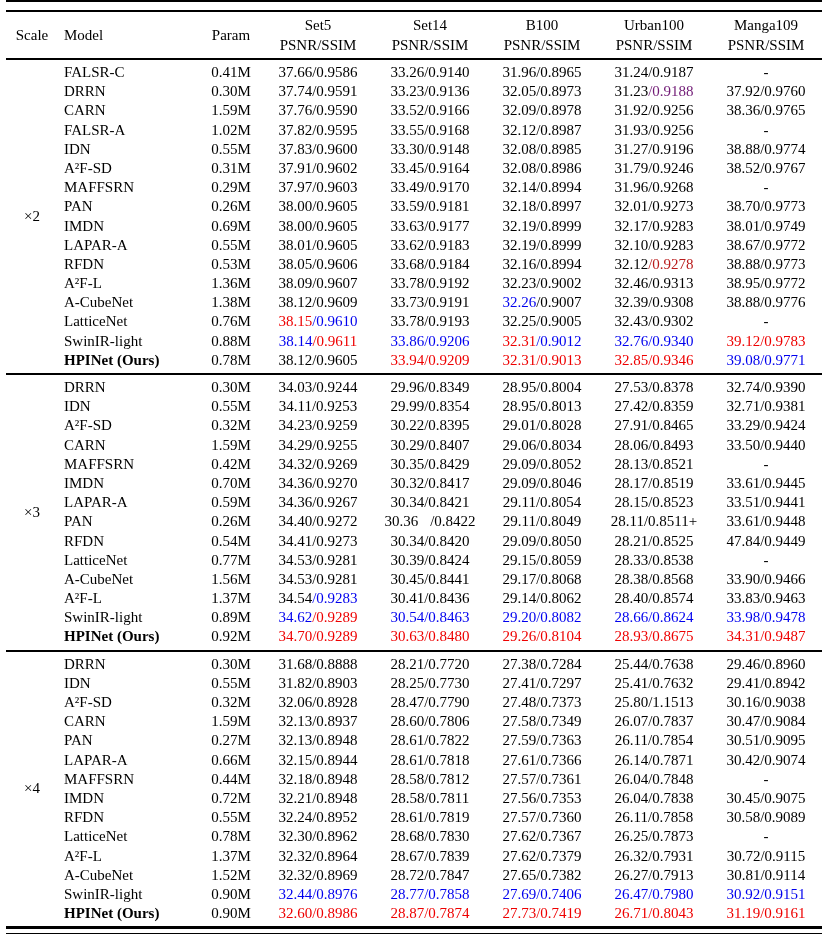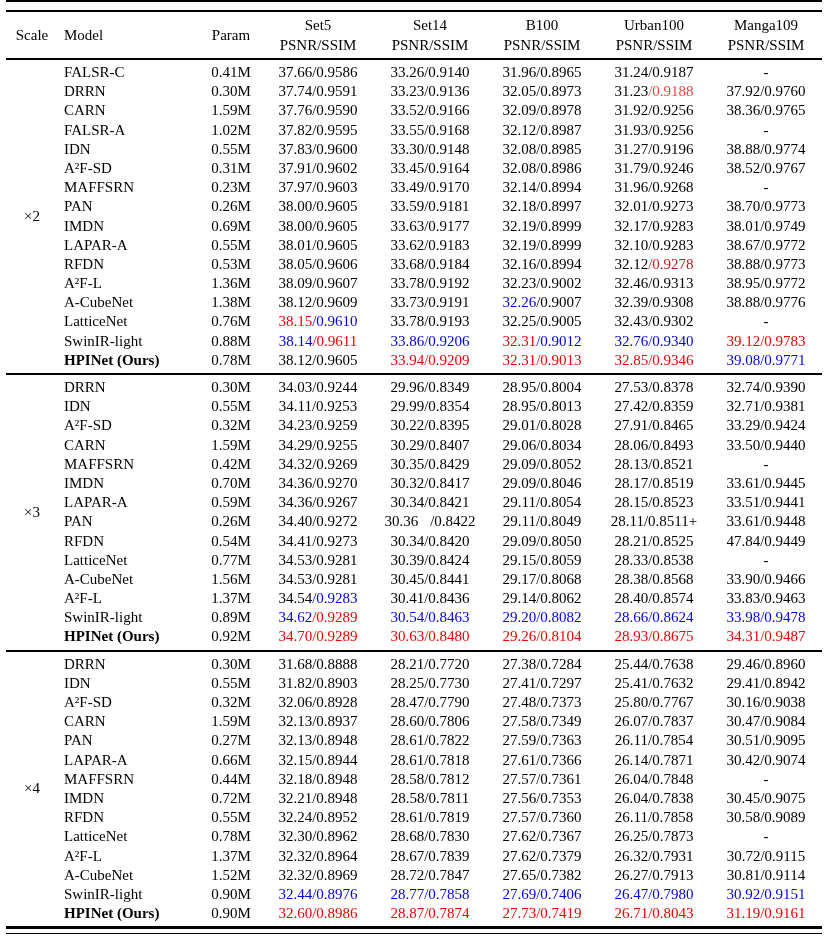--- a/index.html
+++ b/index.html
@@ -95,21 +95,21 @@
             <div class="cell"><span style="color: rgb(0, 0, 0);">31.96</span><span style="color: rgb(0, 0, 0);">/0.8965</span></div>
             <div class="cell"><span style="color: rgb(0, 0, 0);">31.24</span><span style="color: rgb(0, 0, 0);">/0.9187</span></div>
             <div class="cell">-</div>
           </div>
           <div class="row">
             <div class="model">DRRN</div>
             <div class="param">0.30M</div>
             <div class="cell"><span style="color: rgb(0, 0, 0);">37.74</span><span style="color: rgb(0, 0, 0);">/0.9591</span></div>
             <div class="cell"><span style="color: rgb(0, 0, 0);">33.23</span><span style="color: rgb(0, 0, 0);">/0.9136</span></div>
             <div class="cell"><span style="color: rgb(0, 0, 0);">32.05</span><span style="color: rgb(0, 0, 0);">/0.8973</span></div>
-            <div class="cell"><span style="color: rgb(0, 0, 0);">31.23</span><span style="color: #ef4444; margin-top: 45px;">/0.9188</span></div>
+            <div class="cell"><span style="color: rgb(0, 0, 0);">31.23</span><span style="color: #701a75; margin-top: 45px;">/0.9188</span></div>
             <div class="cell"><span style="color: rgb(0, 0, 0);">37.92</span><span style="color: rgb(0, 0, 0);">/0.9760</span></div>
           </div>
           <div class="row">
             <div class="model">CARN</div>
             <div class="param">1.59M</div>
             <div class="cell"><span style="color: rgb(0, 0, 0);">37.76</span><span style="color: rgb(0, 0, 0);">/0.9590</span></div>
             <div class="cell"><span style="color: rgb(0, 0, 0);">33.52</span><span style="color: rgb(0, 0, 0);">/0.9166</span></div>
             <div class="cell"><span style="color: rgb(0, 0, 0);">32.09</span><span style="color: rgb(0, 0, 0);">/0.8978</span></div>
             <div class="cell"><span style="color: rgb(0, 0, 0);">31.92</span><span style="color: rgb(0, 0, 0);">/0.9256</span></div>
             <div class="cell"><span style="color: rgb(0, 0, 0);">38.36</span><span style="color: rgb(0, 0, 0);">/0.9765</span></div>
@@ -136,21 +136,21 @@
             <div class="model">A²F-SD</div>
             <div class="param">0.31M</div>
             <div class="cell"><span style="color: rgb(0, 0, 0);">37.91</span><span style="color: rgb(0, 0, 0);">/0.9602</span></div>
             <div class="cell"><span style="color: rgb(0, 0, 0);">33.45</span><span style="color: rgb(0, 0, 0);">/0.9164</span></div>
             <div class="cell"><span style="color: rgb(0, 0, 0);">32.08</span><span style="color: rgb(0, 0, 0);">/0.8986</span></div>
             <div class="cell"><span style="color: rgb(0, 0, 0);">31.79</span><span style="color: rgb(0, 0, 0);">/0.9246</span></div>
             <div class="cell"><span style="color: rgb(0, 0, 0);">38.52</span><span style="color: rgb(0, 0, 0);">/0.9767</span></div>
           </div>
           <div class="row">
             <div class="model">MAFFSRN</div>
-            <div class="param">0.23M</div>
+            <div class="param">0.29M</div>
             <div class="cell"><span style="color: rgb(0, 0, 0);">37.97</span><span style="color: rgb(0, 0, 0);">/0.9603</span></div>
             <div class="cell"><span style="color: rgb(0, 0, 0);">33.49</span><span style="color: rgb(0, 0, 0);">/0.9170</span></div>
             <div class="cell"><span style="color: rgb(0, 0, 0);">32.14</span><span style="color: rgb(0, 0, 0);">/0.8994</span></div>
             <div class="cell"><span style="color: rgb(0, 0, 0);">31.96</span><span style="color: rgb(0, 0, 0);">/0.9268</span></div>
             <div class="cell">-</div>
           </div>
           <div class="row">
             <div class="model">PAN</div>
             <div class="param">0.26M</div>
             <div class="cell"><span style="color: rgb(0, 0, 0);">38.00</span><span style="color: rgb(0, 0, 0);">/0.9605</span></div>
@@ -386,21 +386,21 @@
             <div class="cell"><span style="color: rgb(0, 0, 0);">27.41</span><span style="color: rgb(0, 0, 0);">/0.7297</span></div>
             <div class="cell"><span style="color: rgb(0, 0, 0);">25.41</span><span style="color: rgb(0, 0, 0);">/0.7632</span></div>
             <div class="cell"><span style="color: rgb(0, 0, 0);">29.41</span><span style="color: rgb(0, 0, 0);">/0.8942</span></div>
           </div>
           <div class="row">
             <div class="model">A²F-SD</div>
             <div class="param">0.32M</div>
             <div class="cell"><span style="color: rgb(0, 0, 0);">32.06</span><span style="color: rgb(0, 0, 0);">/0.8928</span></div>
             <div class="cell"><span style="color: rgb(0, 0, 0);">28.47</span><span style="color: rgb(0, 0, 0);">/0.7790</span></div>
             <div class="cell"><span style="color: rgb(0, 0, 0);">27.48</span><span style="color: rgb(0, 0, 0);">/0.7373</span></div>
-            <div class="cell"><span style="color: rgb(0, 0, 0);">25.80</span><span style="color: rgb(0, 0, 0);">/0.7767</span></div>
+            <div class="cell"><span style="color: rgb(0, 0, 0);">25.80</span><span style="color: rgb(0, 0, 0);">/1.1513</span></div>
             <div class="cell"><span style="color: rgb(0, 0, 0);">30.16</span><span style="color: rgb(0, 0, 0);">/0.9038</span></div>
           </div>
           <div class="row">
             <div class="model">CARN</div>
             <div class="param">1.59M</div>
             <div class="cell"><span style="color: rgb(0, 0, 0);">32.13</span><span style="color: rgb(0, 0, 0);">/0.8937</span></div>
             <div class="cell"><span style="color: rgb(0, 0, 0);">28.60</span><span style="color: rgb(0, 0, 0);">/0.7806</span></div>
             <div class="cell"><span style="color: rgb(0, 0, 0);">27.58</span><span style="color: rgb(0, 0, 0);">/0.7349</span></div>
             <div class="cell"><span style="color: rgb(0, 0, 0);">26.07</span><span style="color: rgb(0, 0, 0);">/0.7837</span></div>
             <div class="cell"><span style="color: rgb(0, 0, 0);">30.47</span><span style="color: rgb(0, 0, 0);">/0.9084</span></div>

